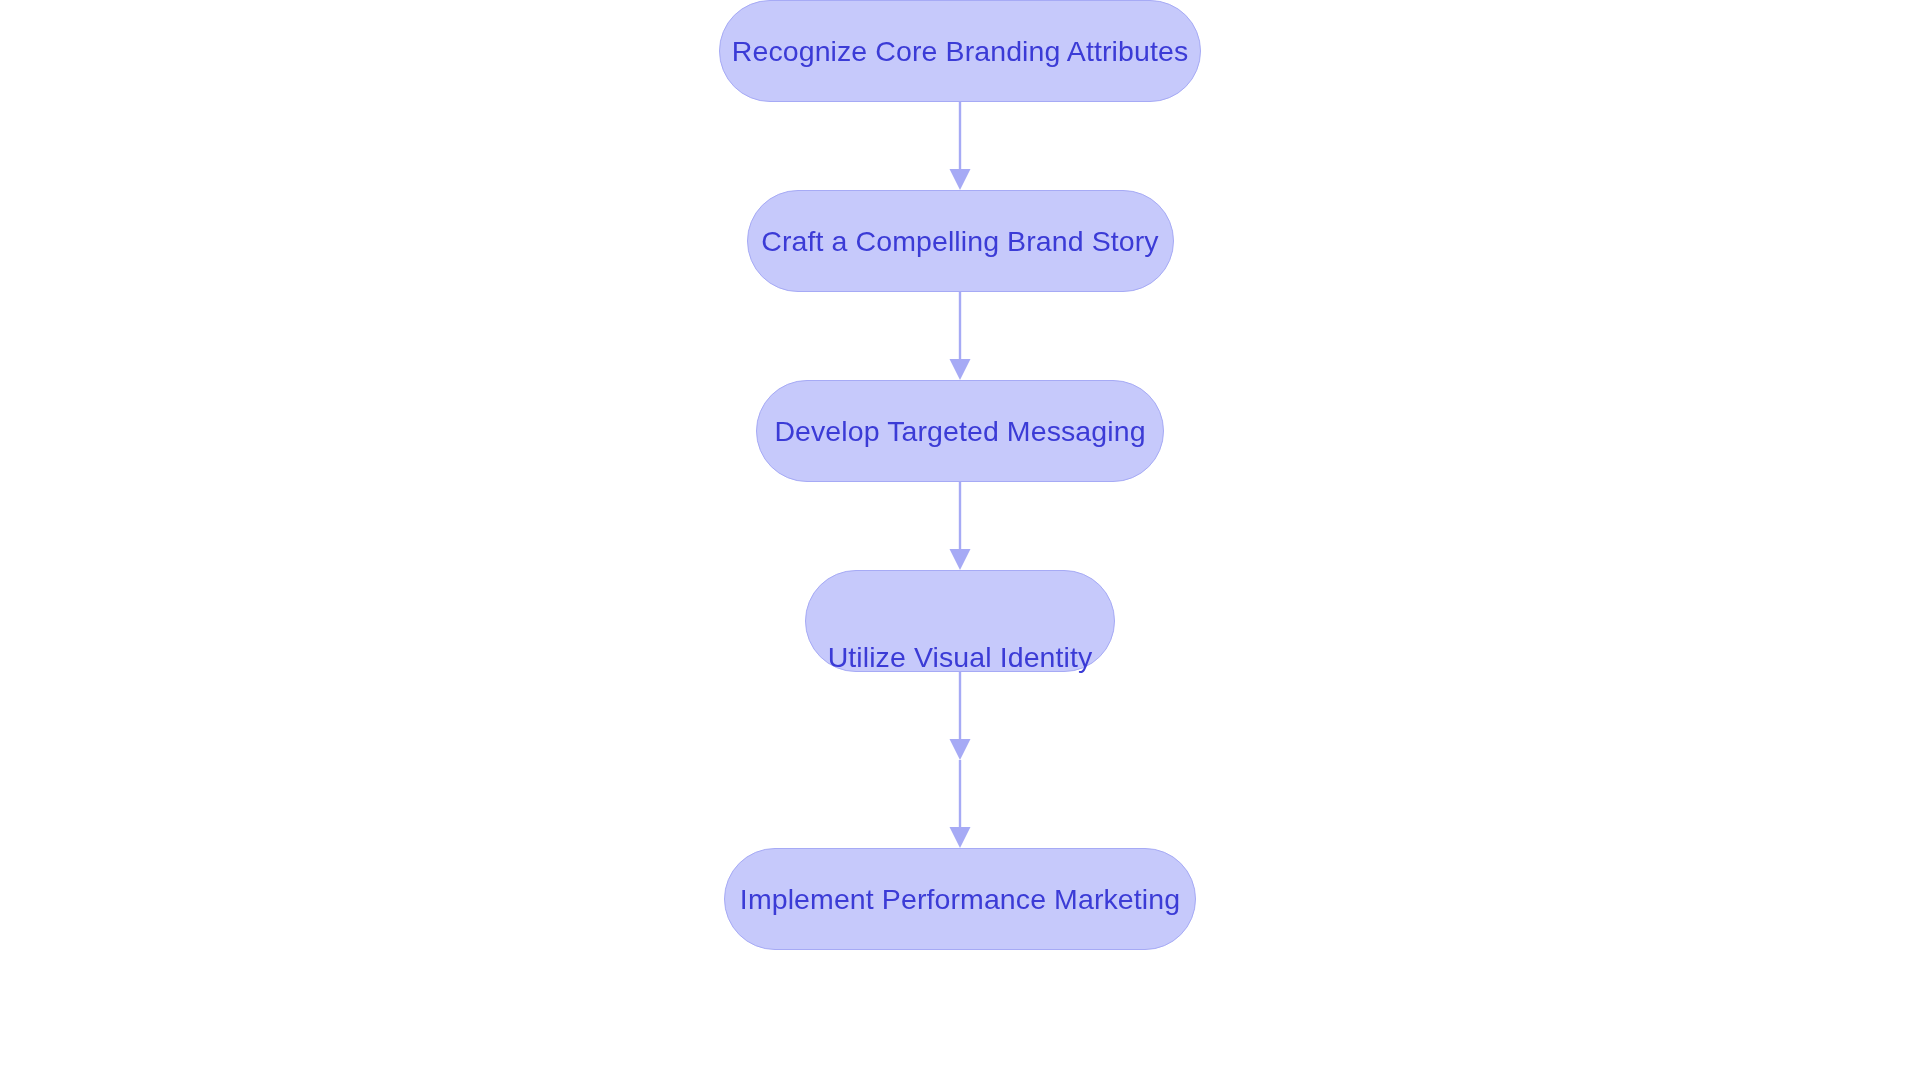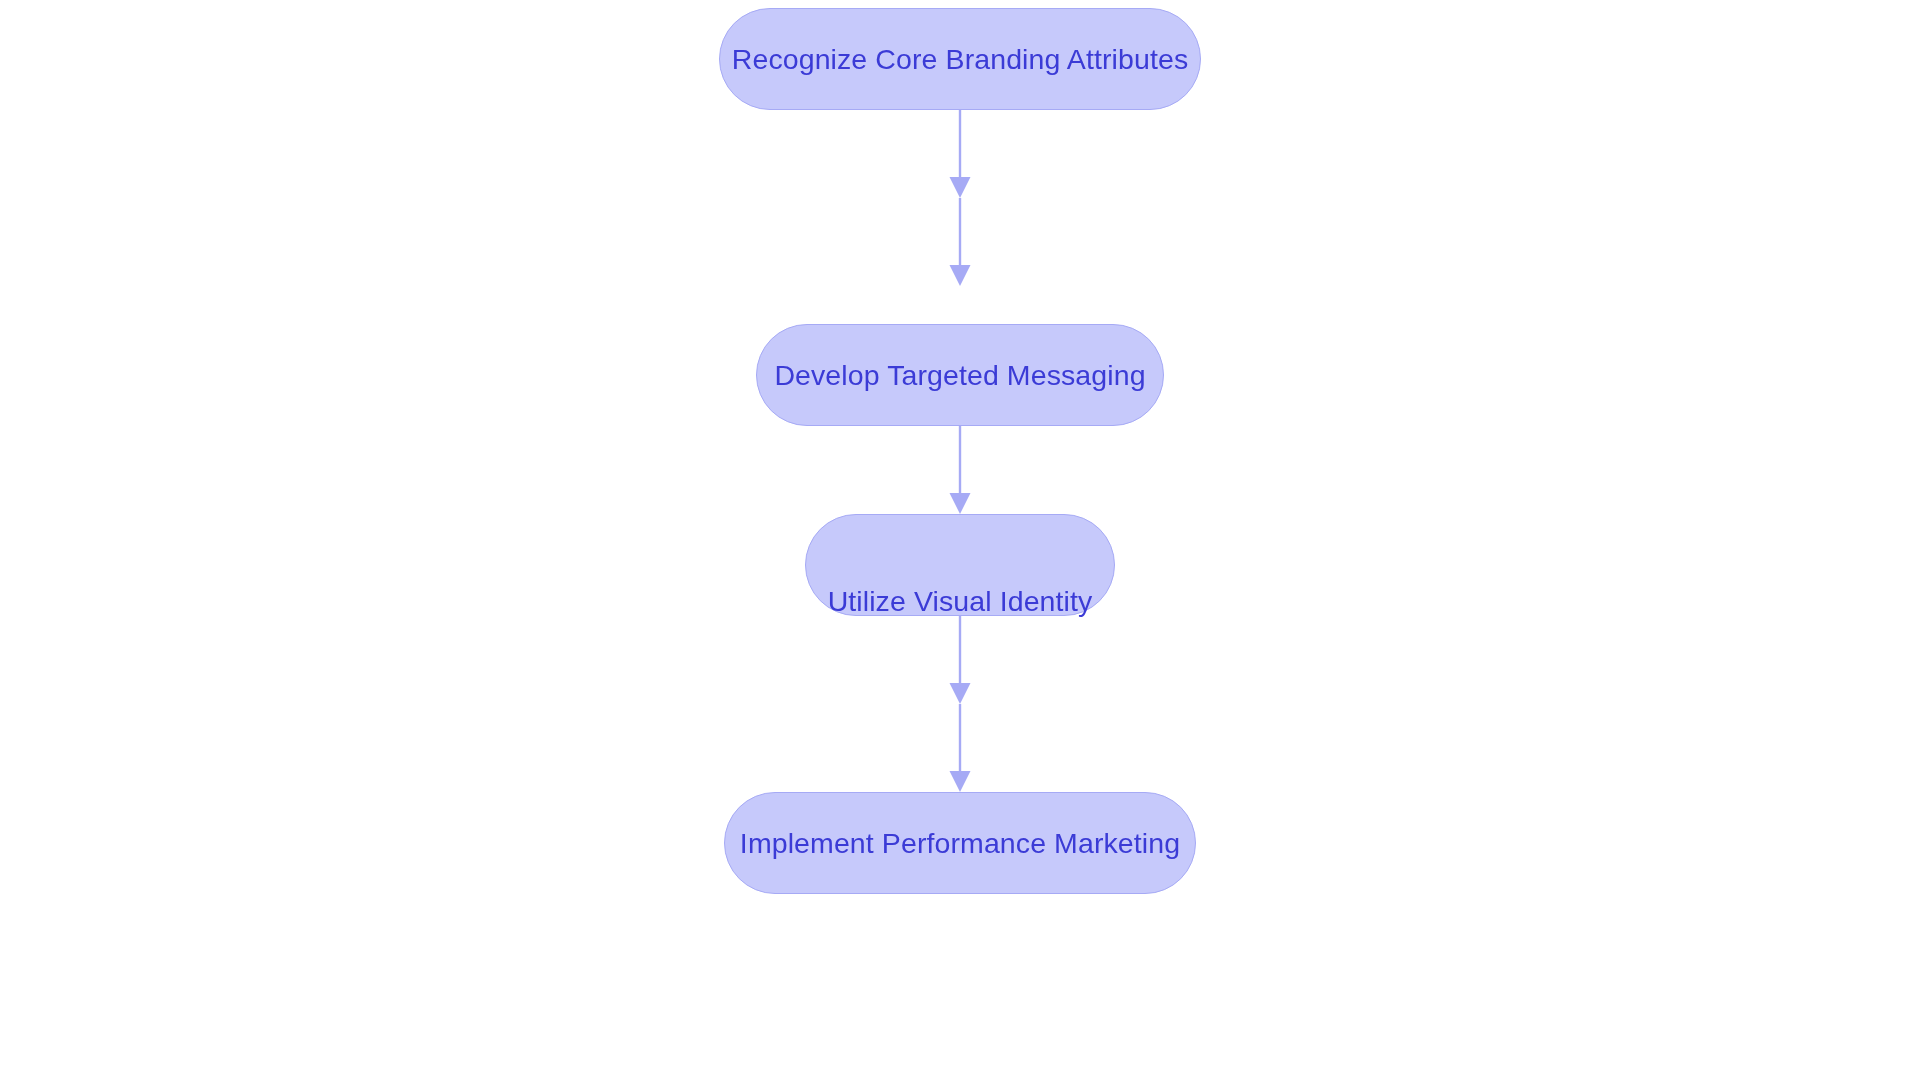--- a/index.html
+++ b/index.html
@@ -24,21 +24,21 @@
   .flow-column {
     position: absolute;
     left: 0;
     top: 0;
     width: 1920px;
     height: 1083px;
     display: flex;
     flex-direction: column;
     align-items: center;
     justify-content: flex-start;
-    padding-top: 8px;
+    padding-top: 0;
     box-sizing: border-box;
   }
 
   .flow-node {
     position: relative;
     height: 102px;
     box-sizing: border-box;
     background: #c6c9fb;
     border: 1.6px solid #a6aaf5;
     border-radius: 51px;
@@ -69,21 +69,21 @@
   .flow-connector svg {
     display: block;
     width: 40px;
     height: 88px;
     overflow: visible;
   }
 
   
   .node-w-0 { width: 482px; }
   .node-w-1 { width: 427px; }
-  .node-w-2 { width: 408px; margin-top: 38px; }
+  .node-w-2 { width: 408px; }
   .node-w-3 { width: 310px; align-items: flex-end; }
   .node-w-4 { width: 348px; }
   .node-w-5 { width: 472px; align-items: center; }
 </style>
 </head>
 <body>
 
 <div class="flowchart-canvas">
   <div class="flow-column">
 
@@ -91,20 +91,23 @@
       <span class="flow-node-label">Recognize Core Branding Attributes</span>
     </div>
 
     <div class="flow-connector">
       <svg viewBox="0 0 40 88" xmlns="http://www.w3.org/2000/svg" aria-hidden="true">
         <line x1="20" y1="0" x2="20" y2="70" stroke="#a6aaf5" stroke-width="2.4"></line>
         <polygon points="20,88 9.5,67 30.5,67" fill="#a6aaf5"></polygon>
       </svg>
     </div>
 
+    <div class="flow-node node-w-1">
+      <span class="flow-node-label">Craft a Compelling Brand Story</span>
+    </div>
 
     <div class="flow-connector">
       <svg viewBox="0 0 40 88" xmlns="http://www.w3.org/2000/svg" aria-hidden="true">
         <line x1="20" y1="0" x2="20" y2="70" stroke="#a6aaf5" stroke-width="2.4"></line>
         <polygon points="20,88 9.5,67 30.5,67" fill="#a6aaf5"></polygon>
       </svg>
     </div>
 
     <div class="flow-node node-w-2">
       <span class="flow-node-label">Develop Targeted Messaging</span>

